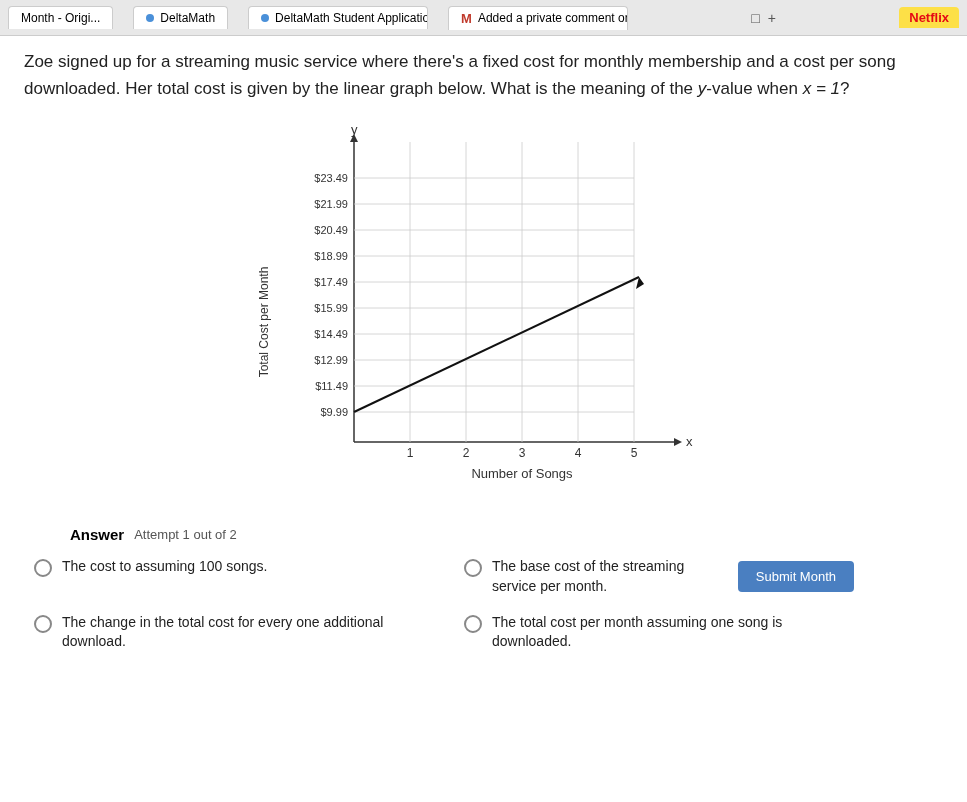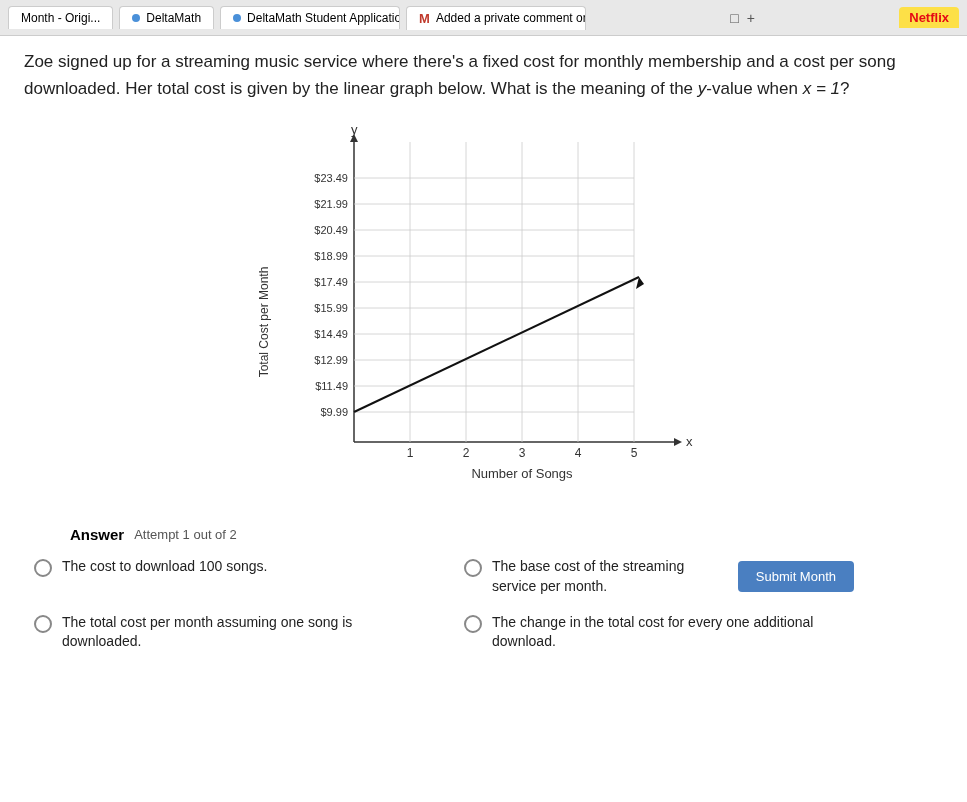--- a/index.html
+++ b/index.html
@@ -11,21 +11,21 @@
       overflow: hidden;
     }
 
     
     .browser-bar {
       background: #e8e8e8;
       height: 36px;
       display: flex;
       align-items: center;
       padding: 0 8px;
-      gap: 6px;
+      gap: 20px;
       border-bottom: 1px solid #ccc;
     }
     .tab {
       background: #fff;
       border: 1px solid #ccc;
       border-bottom: none;
       padding: 4px 12px;
       font-size: 12px;
       border-radius: 4px 4px 0 0;
       display: flex;
@@ -266,39 +266,39 @@
   <div class="answer-section">
     <div class="answer-label">
       <span>Answer</span>
       <span class="attempt-text">Attempt 1 out of 2</span>
     </div>
 
     <div class="options-grid">
 
       <div class="option-item">
         <div class="radio-circle"></div>
-        <span>The cost to download 100 songs.</span>
+        <span>The cost to assuming 100 songs.</span>
       </div>
 
       <div class="option-item">
         <div class="radio-circle"></div>
         <div class="option-with-btn">
           <div class="option-text-col">
             <span>The base cost of the streaming service per month.</span>
           </div>
           <button class="submit-btn">Submit Month</button>
         </div>
       </div>
 
       <div class="option-item">
         <div class="radio-circle"></div>
+        <span>The change in the total cost for every one additional download.</span>
+      </div>
+
+      <div class="option-item">
+        <div class="radio-circle"></div>
         <span>The total cost per month assuming one song is downloaded.</span>
       </div>
 
-      <div class="option-item">
-        <div class="radio-circle"></div>
-        <span>The change in the total cost for every one additional download.</span>
-      </div>
-
     </div>
   </div>
 
 </div>
 
 </body></html>

